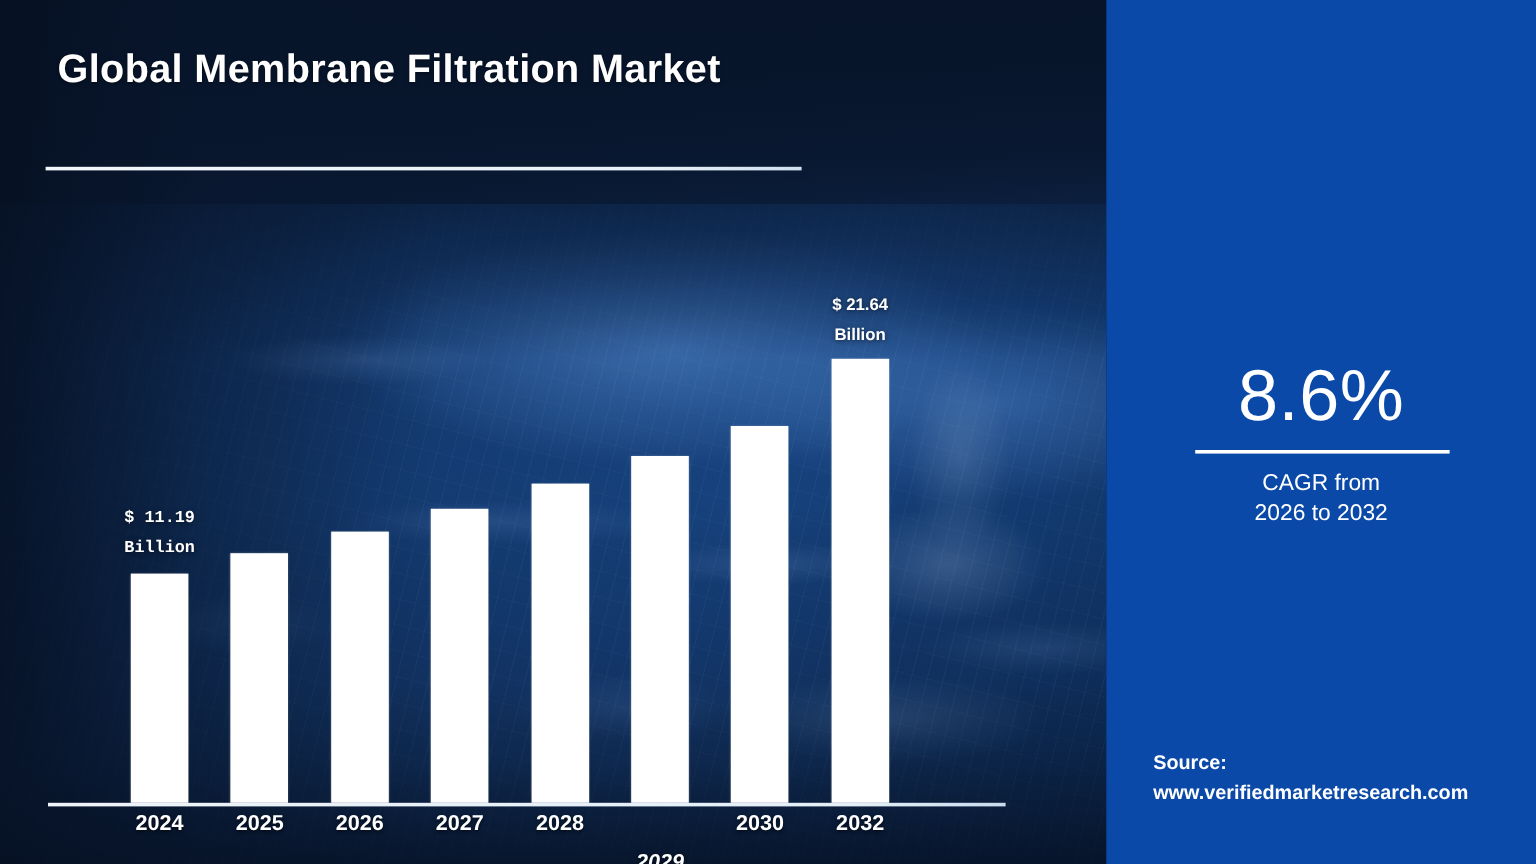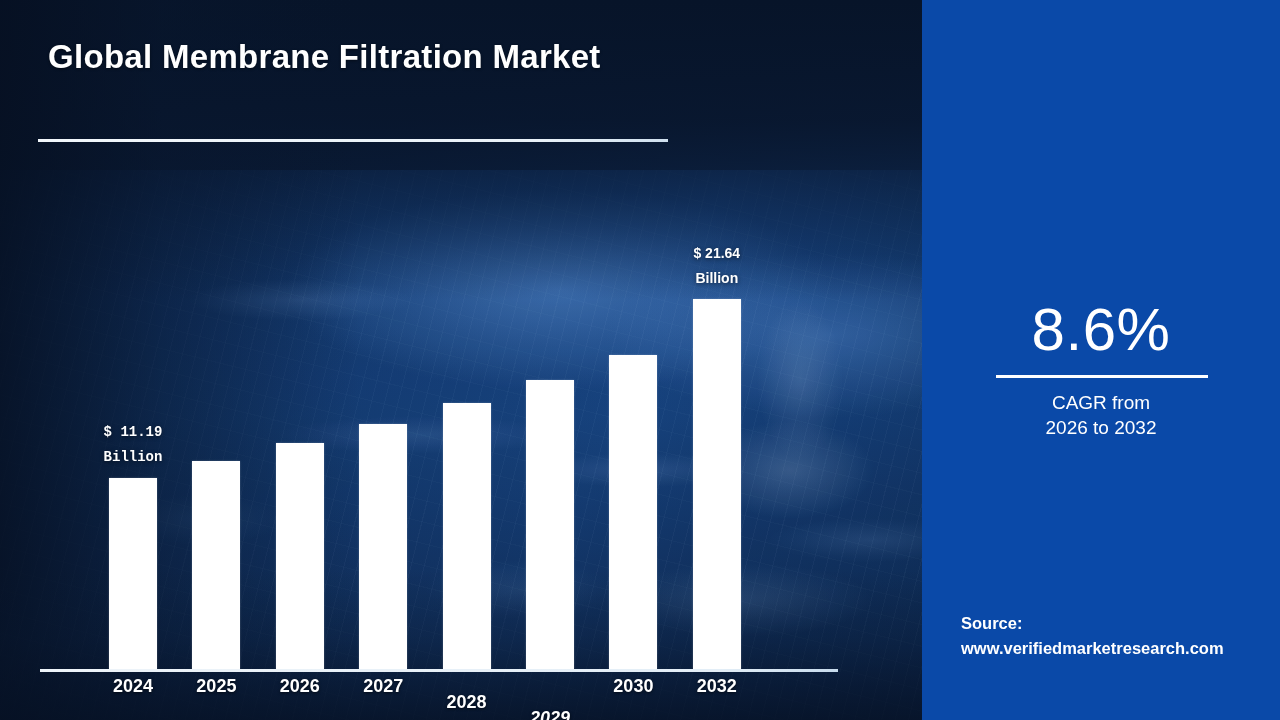--- a/index.html
+++ b/index.html
@@ -215,21 +215,21 @@
     font-size: 19px;
     font-weight: normal;
     line-height: 25px;
     white-space: pre-line;
   }
 
   
   #source-block {
     position: absolute;
     left: 39px;
-    top: 611px;
+    top: 624px;
     color: #ffffff;
     font-size: 16.5px;
     font-weight: bold;
     line-height: 25px;
   }
   #source-url {
     color: #ffffff;
     font-weight: bold;
     text-decoration: none;
     display: block;
@@ -266,21 +266,21 @@
           <div class="bar-value" style="left: 53px; width: 160px; top: 419.674px; font-family: Liberation Mono, monospace;">$ 11.19
 Billion</div>
           <div class="bar-value" style="left: 636.8px; width: 160px; top: 241px;">$ 21.64
 Billion</div>
         </div>
       <div id="ticks-layer">
           <div class="tick-label" style="left: 88px; width: 90px; top: 676px;">2024</div>
           <div class="tick-label" style="left: 171.4px; width: 90px; top: 676px;">2025</div>
           <div class="tick-label" style="left: 254.8px; width: 90px; top: 676px;">2026</div>
           <div class="tick-label" style="left: 338.2px; width: 90px; top: 676px;">2027</div>
-          <div class="tick-label" style="left: 421.6px; width: 90px; top: 676px; margin-top: 16px;">2028</div>
+          <div class="tick-label" style="left: 421.6px; width: 90px; top: 676px;">2028</div>
           <div class="tick-label" style="left: 505px; width: 90px; top: 708px; font-style: italic;">2029</div>
           <div class="tick-label" style="left: 588.4px; width: 90px; top: 676px;">2030</div>
           <div class="tick-label" style="left: 671.8px; width: 90px; top: 676px;">2032</div>
         </div>
       <div id="axis-line"></div>
     </div>
   </div>
 
   <div id="right-panel">
 

